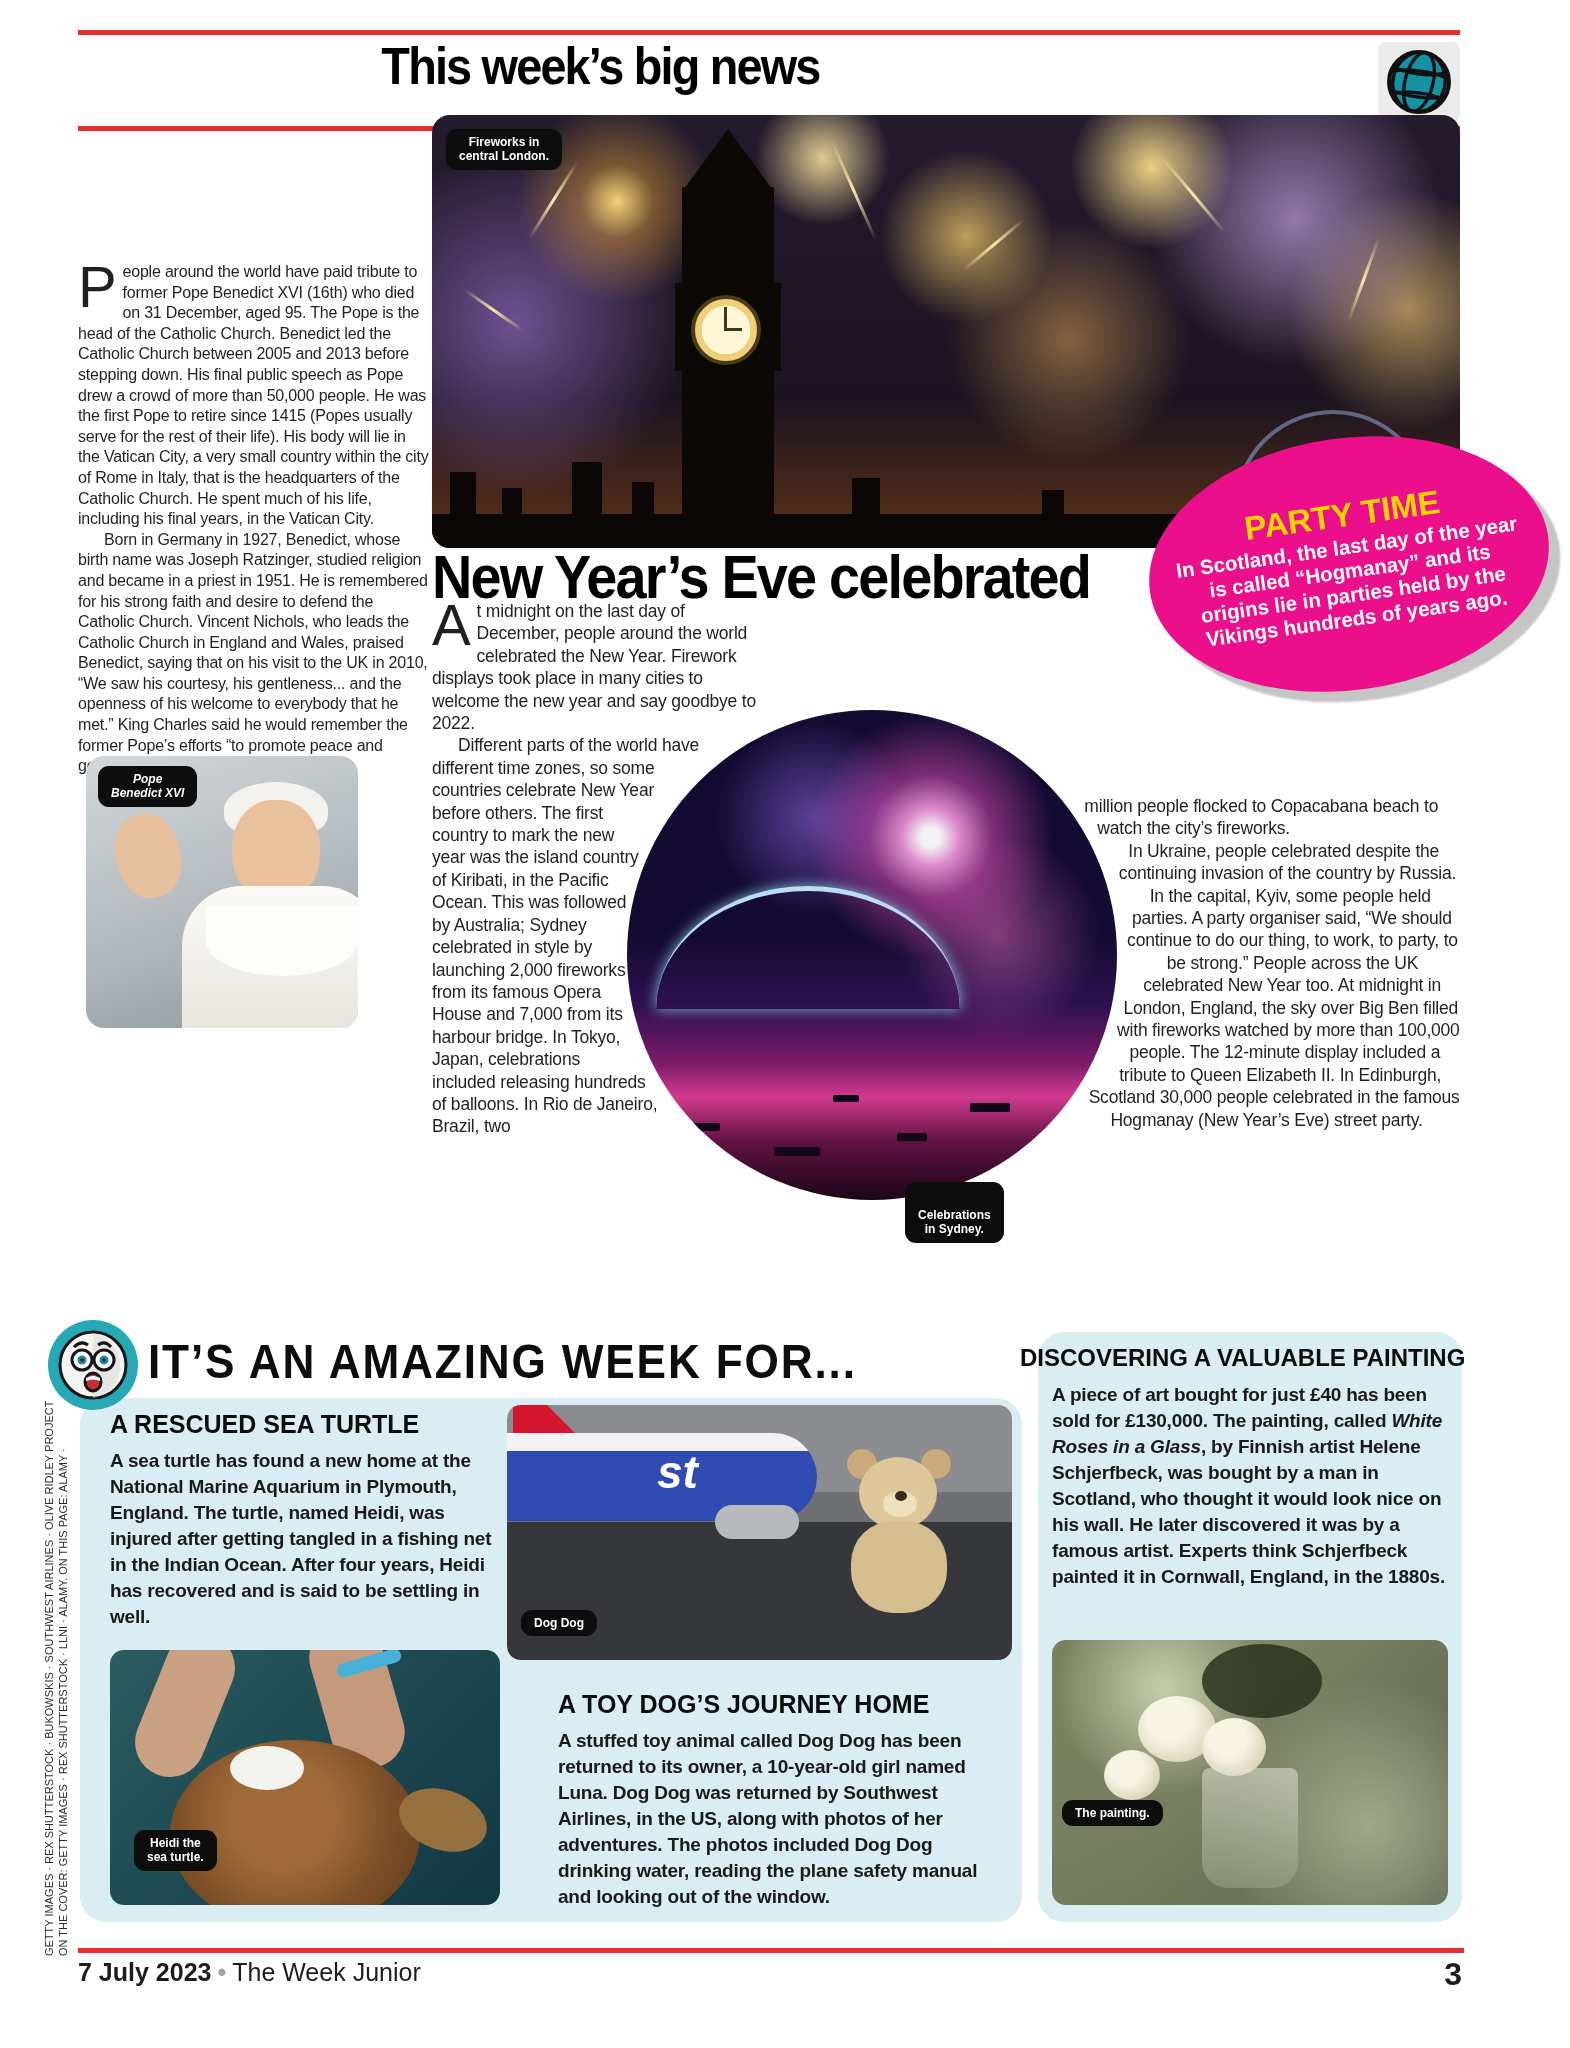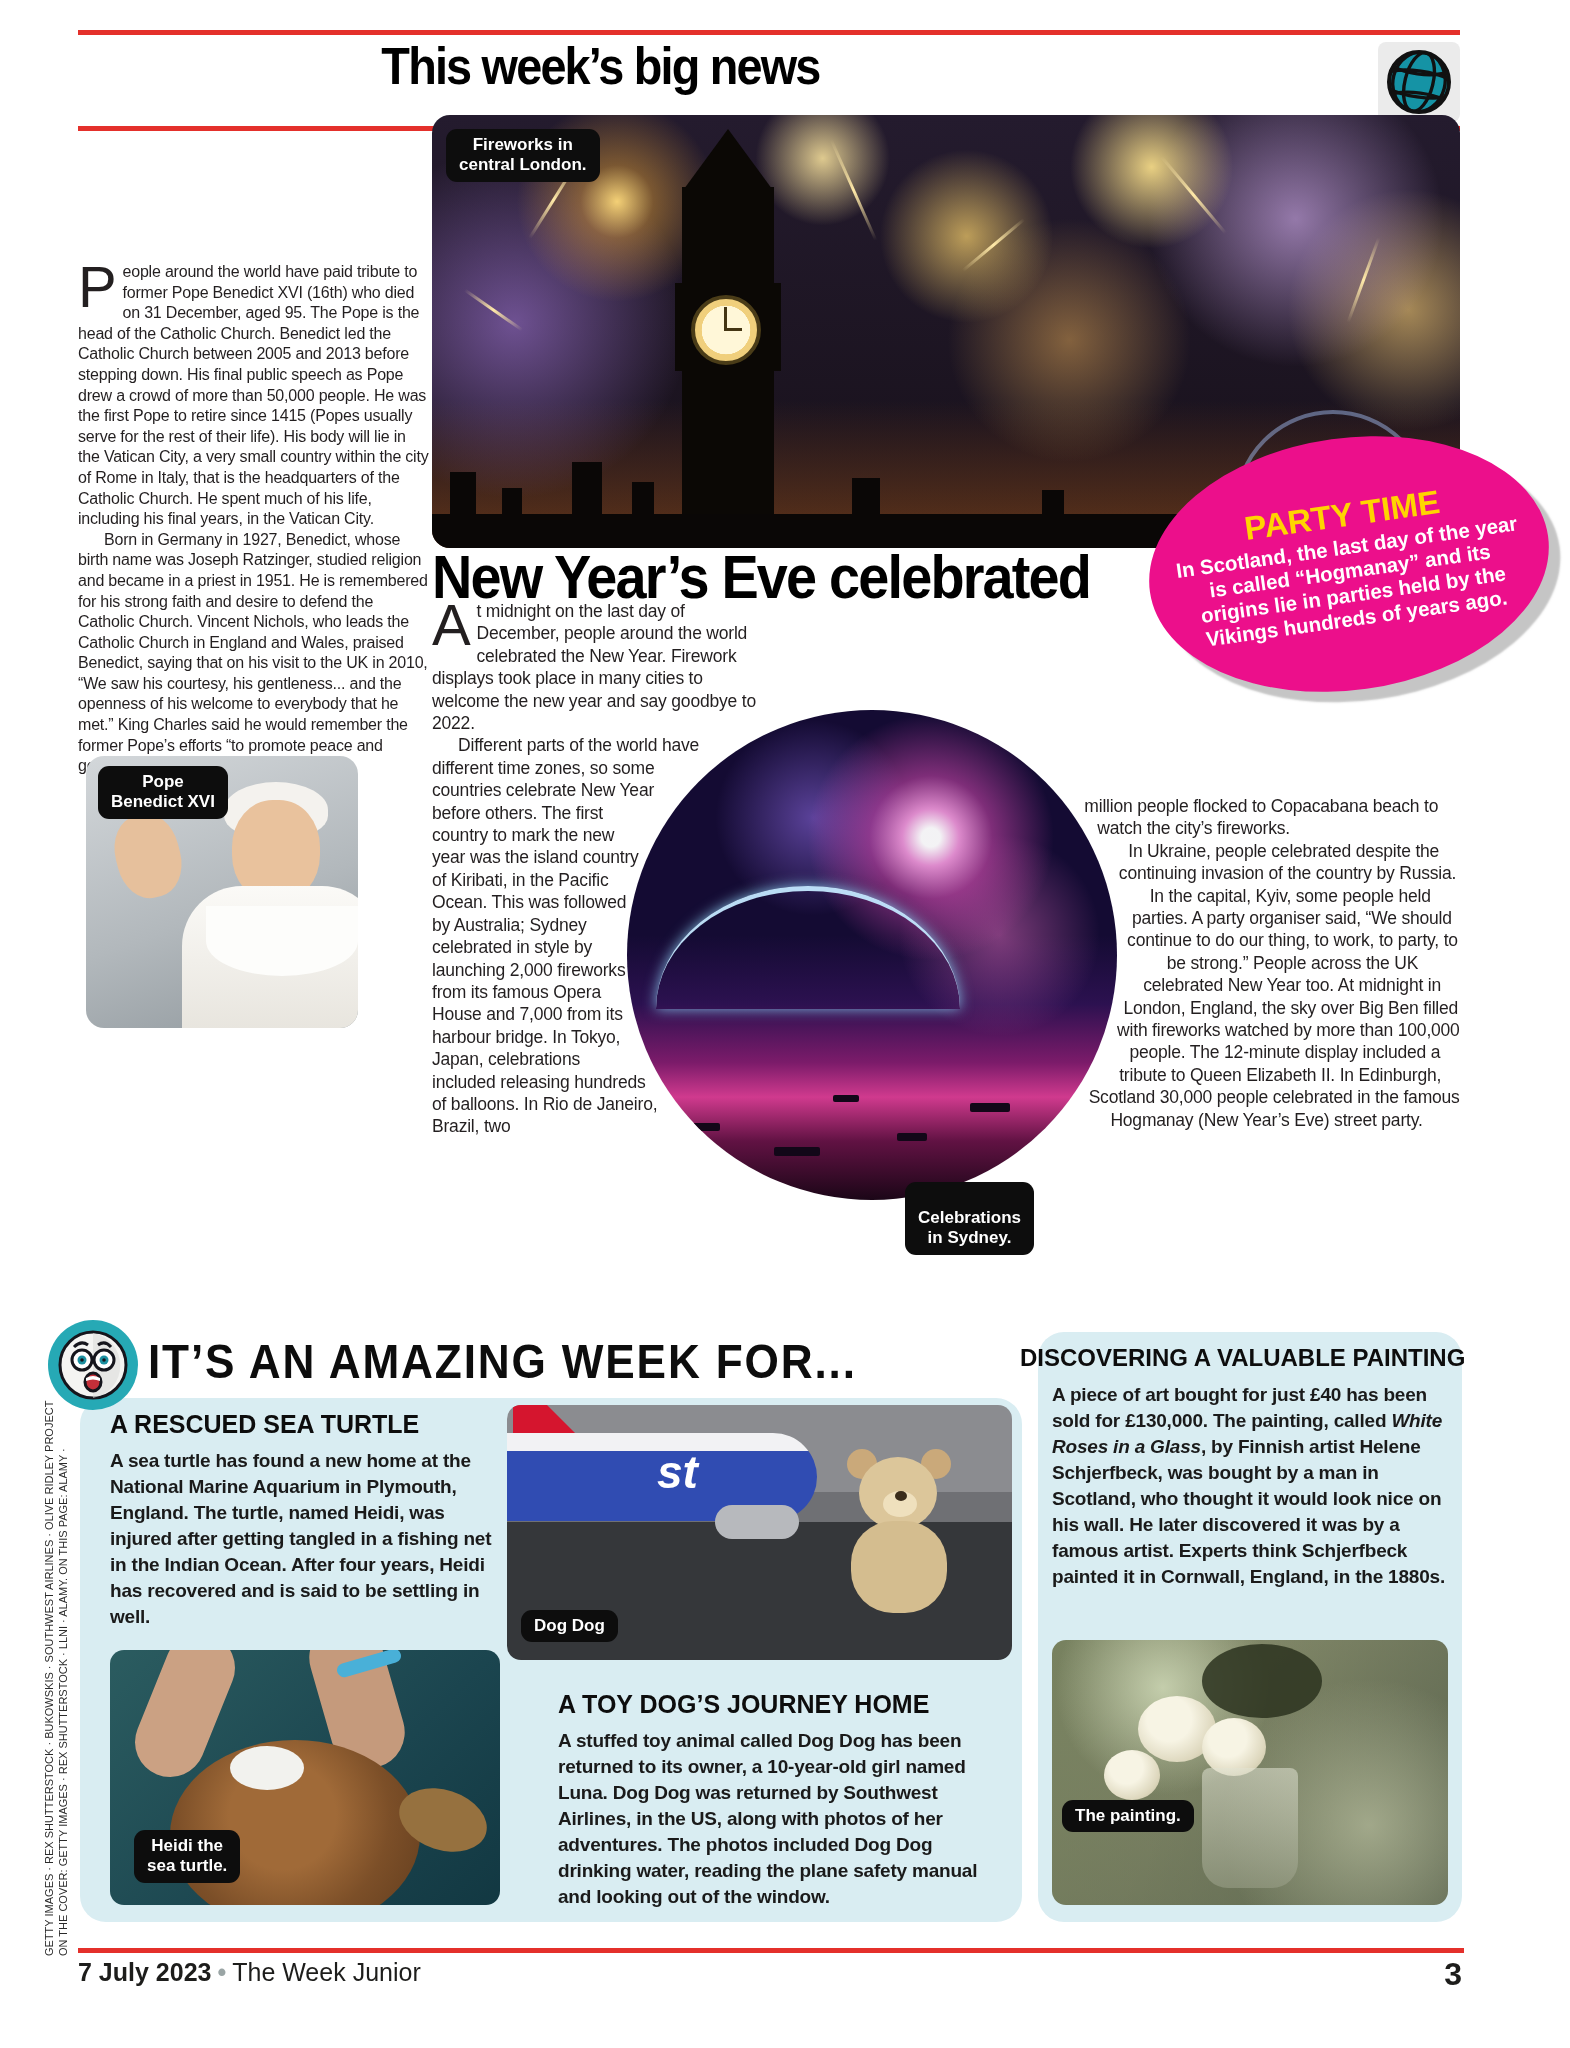--- a/index.html
+++ b/index.html
@@ -8,33 +8,33 @@
   .rule{position:absolute;background:#e4302b;height:5px;}
   
   .page-title{position:absolute;left:120px;top:36px;width:960px;text-align:center;
     font-size:52px;font-weight:700;color:#000;letter-spacing:-2px;}
   .page-title .sq{display:inline-block;transform:scaleX(.9);transform-origin:center;}
   .globe-tile{position:absolute;left:1378px;top:42px;width:82px;height:80px;background:#ebebeb;border-radius:8px;}
   .globe-tile svg{position:absolute;left:6px;top:4px;}
   
   .ph{position:absolute;overflow:hidden;border-radius:16px;}
   .badge{position:absolute;background:#0d0d0d;color:#fff;font-weight:700;border-radius:11px;
-    padding:6px 13px;text-align:center;font-size:17px;line-height:1.2;white-space:nowrap;}
+    padding:6px 13px;text-align:center;font-size:12px;line-height:1.2;white-space:nowrap;}
   
   .pope-headline{position:absolute;left:78px;top:136px;font-size:44px;font-weight:700;color:#000;
     line-height:48px;letter-spacing:-1.5px;white-space:nowrap;}
   .pope-headline .sq{display:inline-block;transform:scaleX(.88);transform-origin:left;}
   .body-txt{font-size:16px;line-height:20.6px;letter-spacing:-.2px;color:#231f20;text-align:left;}
   .pope-body{position:absolute;left:78px;top:262px;width:352px;}
   .dropcap{float:left;font-size:58px;line-height:46px;font-weight:400;color:#231f20;
     margin:2px 6px 0 0;}
   .indent{text-indent:26px;margin:0;}
   p.m0{margin:0;}
   .pope-photo{left:86px;top:756px;width:272px;height:272px;border-radius:18px;
-    background:linear-gradient(160deg,#d3d7da 0%,#b2b8bc 55%,#8f979c 100%);}
+    background:linear-gradient(160deg,#d3d7da 0%,#b2b8bc 55%,#8f979c 100%);font-style:italic;}
   .pp-hand{position:absolute;left:30px;top:58px;width:64px;height:84px;background:#e6c09c;border-radius:45%;transform:rotate(-14deg);}
   .pp-hair{position:absolute;left:138px;top:26px;width:104px;height:56px;background:#f4f2ee;border-radius:50% 50% 40% 40%;}
   .pp-face{position:absolute;left:146px;top:44px;width:88px;height:102px;background:#e9c29d;border-radius:46%;}
   .pp-robe{position:absolute;left:96px;top:130px;width:200px;height:150px;background:linear-gradient(#fbfaf7,#e7e4dd);border-radius:60px 60px 0 0;}
   .pp-cape{position:absolute;left:120px;top:150px;width:152px;height:70px;background:#fdfdfb;border-radius:0 0 50% 50%;}
   
   .bigben{left:432px;top:115px;width:1028px;height:433px;border-radius:18px;
     background-image:
       radial-gradient(circle at 18% 20%,rgba(255,218,122,.95) 0,rgba(255,180,60,.4) 4%,transparent 11%),
       radial-gradient(circle at 8% 48%,rgba(190,140,255,.5) 0,transparent 18%),

